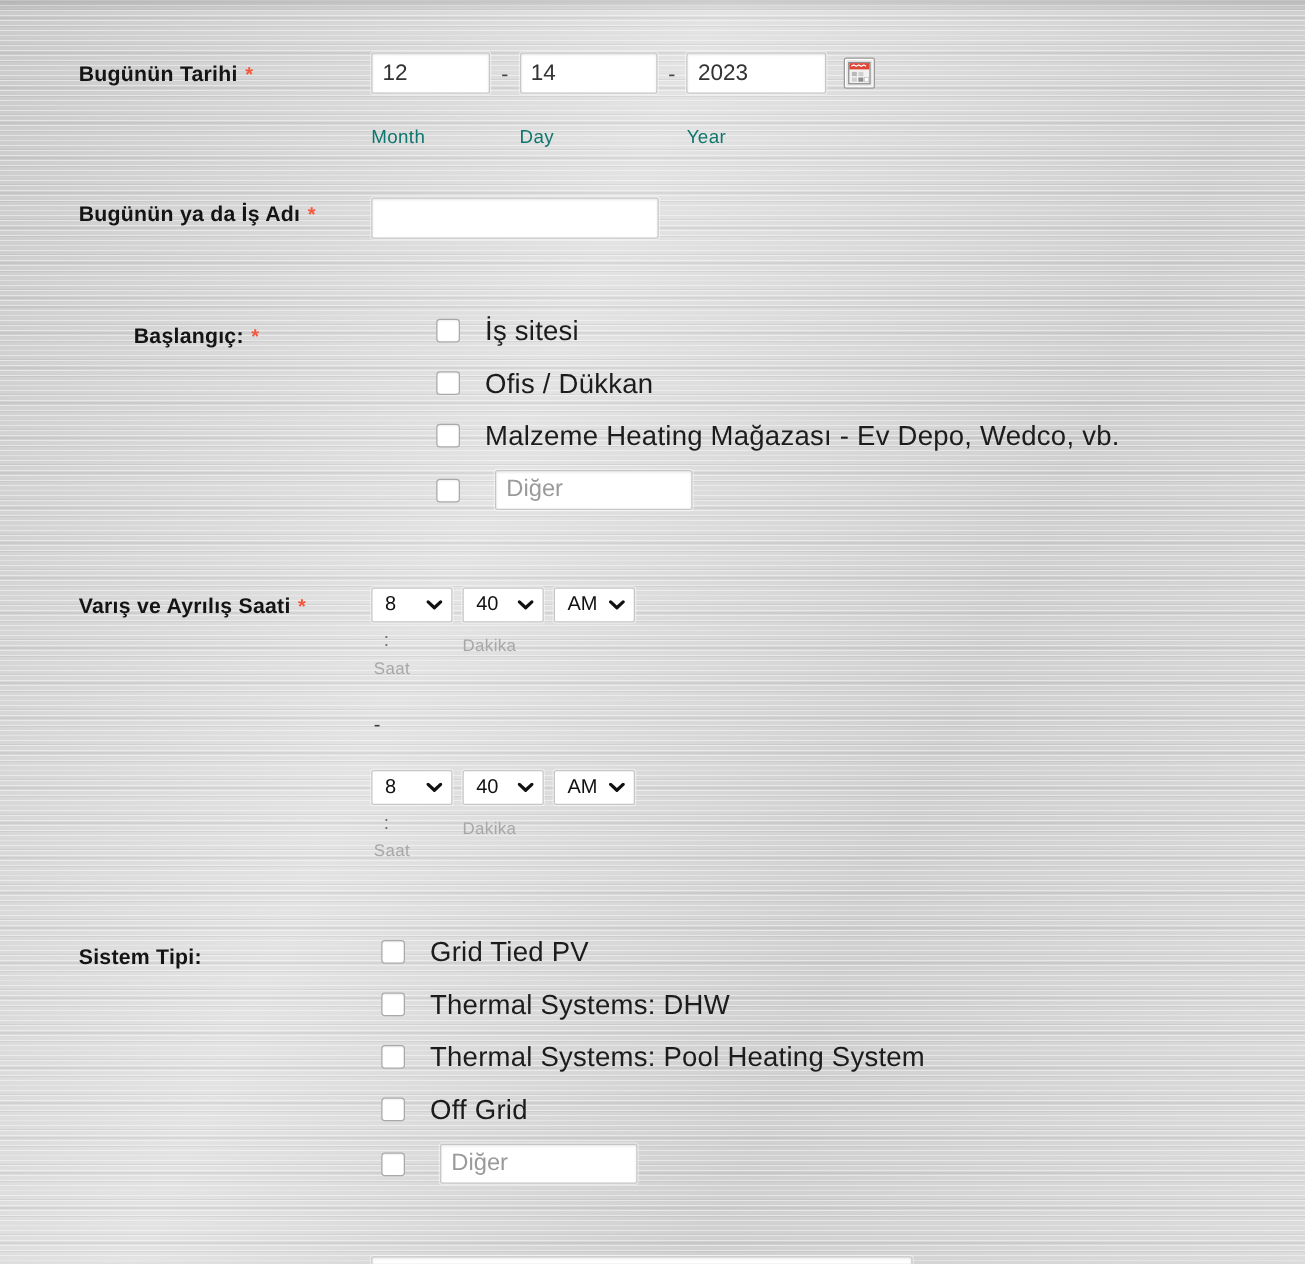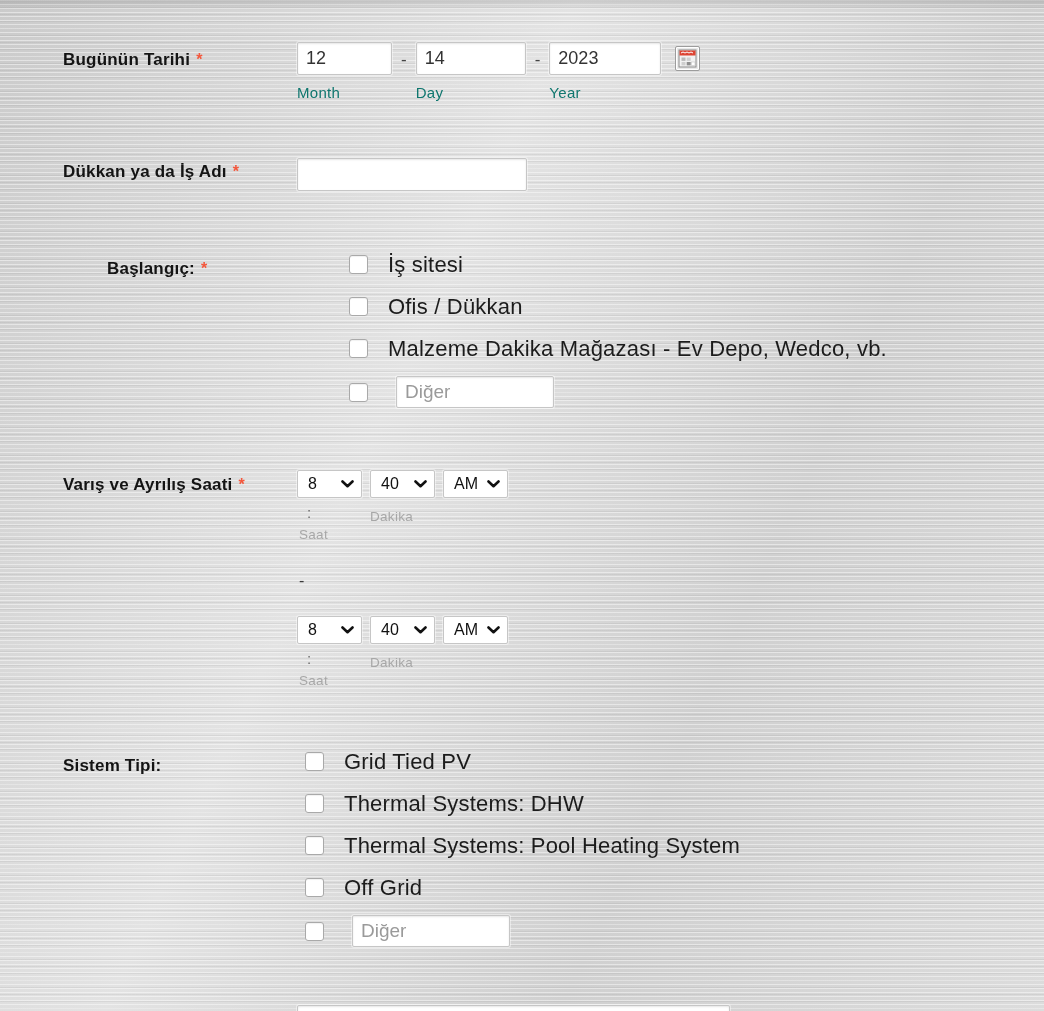--- a/index.html
+++ b/index.html
@@ -23,21 +23,21 @@
     background:#fff;border:1px solid #c6c6c6;border-radius:2px;
     box-shadow:0 0 0 1px rgba(255,255,255,.45), inset 0 1px 2px rgba(0,0,0,.10);
     font-family:"Liberation Sans","DejaVu Sans",sans-serif;
     font-size:17px;color:#333;padding:0 8px;box-sizing:border-box;outline:none;
   }
   .dateinput{height:33px;font-size:18px;}
   .sublabel{font-size:15px;color:#0f766e;margin-top:9px;letter-spacing:.3px;}
   .dash{font-size:17px;color:#444;padding:8px 9px 0 9px;}
 
   .dategroup{display:flex;align-items:flex-start;}
-  .fieldcol{display:flex;flex-direction:column;}
+  .fieldcol{display:flex;flex-direction:column;gap:17px;}
 
   .calbtn{margin:4px 0 0 14px;width:23px;height:23px;cursor:pointer;background:#e9e9e9;
     border:1px solid #9c9c9c;border-radius:2px;box-shadow:inset 0 0 0 1px #fff;display:flex;align-items:center;justify-content:center;}
 
   .cbrow{display:flex;align-items:center;margin-bottom:19px;height:23px;}
   .checkbox{width:17px;height:17px;margin-left:8px;background:#fff;border:1px solid #a9a9a9;border-radius:3px;
     box-shadow:inset 0 1px 1px rgba(0,0,0,.06);flex:0 0 17px;cursor:pointer;}
   .cblabel{margin-left:20px;font-size:22px;color:#1c1c1c;letter-spacing:.2px;}
   .otherinput{height:32px;margin-left:28px;width:158px;font-size:19px;color:#333;}
   .otherinput::placeholder{color:#9a9a9a;}
@@ -90,40 +90,40 @@
             <rect x="3.5" y="13" width="4" height="3.4" fill="#cfcfcf"></rect>
             <rect x="8.7" y="13" width="4" height="3.4" fill="#8f8f8f"></rect>
             <rect x="13.5" y="13" width="3.5" height="3.4" fill="#ffffff" stroke="#bbb" stroke-width=".5"></rect>
           </svg>
         </div>
       </div>
     </div>
   </div>
 
   <div class="row" style="top:155px;">
-    <div class="flabel" style="padding-top:4px;"><span>Dükkan ya da İş Adı</span><span class="star">*</span></div>
+    <div class="flabel" style="padding-top:4px;"><span>Bugünün ya da İş Adı</span><span class="star">*</span></div>
     <div class="controls">
       <input class="txtinput" style="width: 230px; height: 33px; margin-top: 3px;" value="">
     </div>
   </div>
 
   <div class="row" style="top:250px;margin-left:44px;">
     <div class="flabel" style="padding-top:6px;"><span>Başlangıç:</span><span class="star">*</span></div>
     <div class="controls" style="padding-top:3px;">
       <div class="cbrow">
         <div class="checkbox"></div>
         <div class="cblabel">İş sitesi</div>
       </div>
       <div class="cbrow">
         <div class="checkbox"></div>
         <div class="cblabel">Ofis / Dükkan</div>
       </div>
       <div class="cbrow">
         <div class="checkbox"></div>
-        <div class="cblabel">Malzeme Dakika Mağazası - Ev Depo, Wedco, vb.</div>
+        <div class="cblabel">Malzeme Heating Mağazası - Ev Depo, Wedco, vb.</div>
       </div>
       <div class="cbrow" style="margin-top:-3px;height:32px;">
         <div class="checkbox"></div>
         <input class="otherinput" placeholder="Diğer" style="">
       </div>
     </div>
   </div>
 
   <div class="row" style="top:468px;">
     <div class="flabel" style="padding-top:4px;"><span>Varış ve Ayrılış Saati</span><span class="star">*</span></div>

